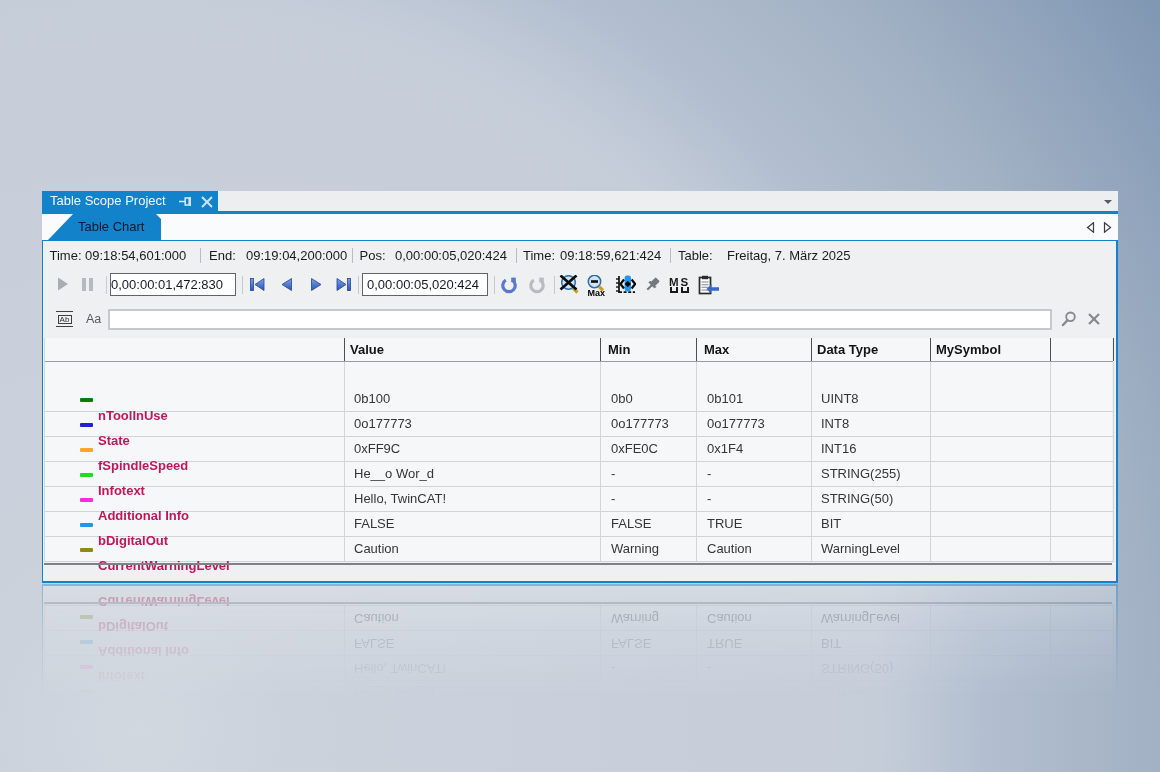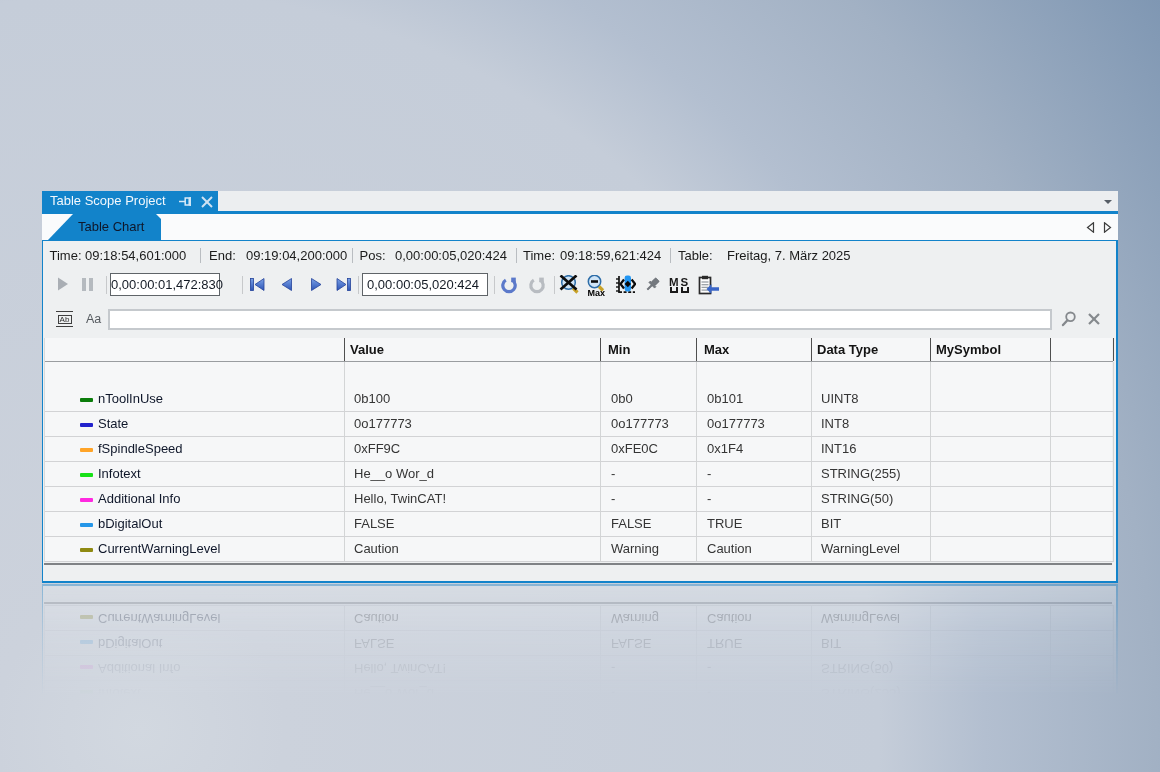--- a/index.html
+++ b/index.html
@@ -37,21 +37,21 @@
 
 .tbl { position:absolute; left:2px; top:147px; width:1068px; height:224px; background:#f6f7f8; border-left:1px solid #d8dadb;}
 .th { position:absolute; top:0; height:23px; font-size:13px; font-weight:bold; color:#141414; line-height:23px; }
 .hv { position:absolute; top:0; width:1px; height:23px; background:#4f4f4f; }
 .hline { position:absolute; left:0; top:23px; width:1068px; height:1px; background:#9a9da0; }
 .cv { position:absolute; top:24px; width:1px; height:200px; background:#d3d5d6; }
 .row { position:absolute; left:0; width:1068px; height:25px; border-bottom:1px solid #d2d3d5; }
 .grow { position:absolute; left:0; top:24px; width:1068px; height:25px; border-bottom:1px solid #d2d3d5; }
 .cell { position:absolute; top:0; font-size:13px; color:#353535; line-height:24px; white-space:pre; }
 .sw { position:absolute; left:35px; top:11px; width:13px; height:4px; border-radius:1px; }
-.nm { position:absolute; left:53px; top:0; font-size:13px; color:#0f172a; line-height:24px; }
+.nm { position:absolute; left:53px; top:17px; font-size:13px; color:#be185d; line-height:24px;font-weight:bold; }
 .botline { position:absolute; left:2px; top:371.5px; width:1068px; height:2px; background:#7f8285; }
 
 #refl { position:absolute; left:42px; top:584px; width:1076px; height:392px;
   transform: scaleY(-1); opacity:0.46;
   -webkit-mask-image: linear-gradient(to top, rgba(0,0,0,0.78) 0px, rgba(0,0,0,0.34) 45px, rgba(0,0,0,0) 112px);
           mask-image: linear-gradient(to top, rgba(0,0,0,0.78) 0px, rgba(0,0,0,0.34) 45px, rgba(0,0,0,0) 112px); }
 </style>
 </head>
 <body>
 <div class="win" id="w1">
@@ -99,21 +99,21 @@
     <div class="isep" style="left:157.5px"></div>
     <div class="isep" style="left:309.5px"></div>
     <div class="isep" style="left:473.5px"></div>
     <div class="isep" style="left:628px"></div>
     <svg class="abs" style="left:15px;top:86px" width="12" height="14" viewBox="0 0 12 14">
       <polygon points="1,0.5 11,7 1,13.5" fill="#a9aeb4"></polygon>
     </svg>
     <div class="abs" style="left:40px;top:87px;width:4px;height:13px;background:#b5babf"></div>
     <div class="abs" style="left:47px;top:87px;width:4px;height:13px;background:#b5babf"></div>
     <div class="tsep" style="left:64px"></div>
-    <div class="tfield" style="left:68px;width:110px;text-align:left;padding-right:9px">0,00:00:01,472:830</div>
+    <div class="tfield" style="left:68px;width:126px;text-align:left;padding-right:9px">0,00:00:01,472:830</div>
     <svg class="abs" style="left:208px;top:87px" width="15" height="13" viewBox="0 0 15 13">
       <defs>
         <linearGradient id="bg208" x1="0" y1="0" x2="0" y2="1">
           <stop offset="0" stop-color="#7ba1e6"></stop>
           <stop offset="1" stop-color="#2c54b6"></stop>
         </linearGradient>
       </defs>
       <rect x="0.5" y="0.5" width="3" height="12" fill="url(#bg208)" stroke="#24439a" stroke-width="0.8"></rect>
       <polygon points="14,0.5 5,6.5 14,12.5" fill="url(#bg208)" stroke="#24439a" stroke-width="0.8"></polygon>
     </svg>

